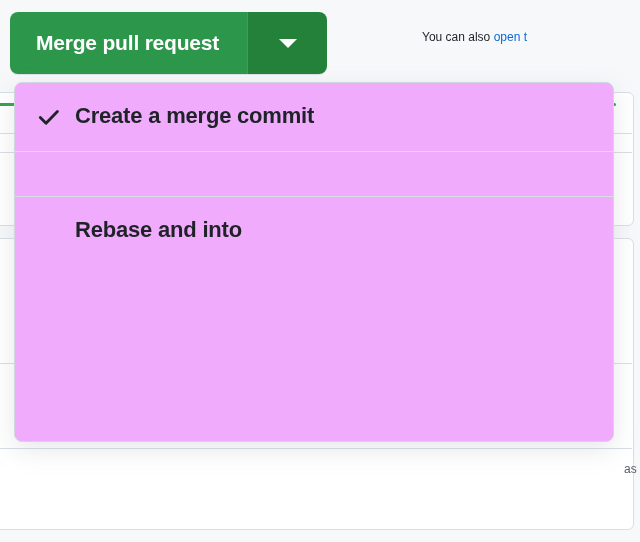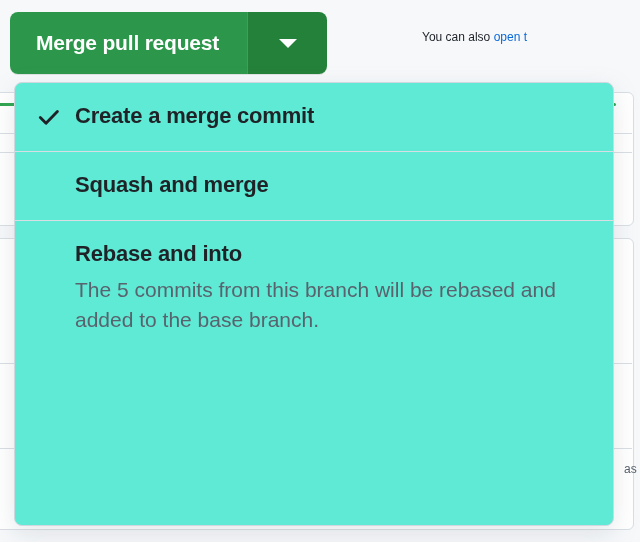--- a/index.html
+++ b/index.html
@@ -107,22 +107,22 @@
     text-decoration: none;
     cursor: pointer;
   }
 
   
   #merge-method-menu {
     position: absolute;
     left: 14px;
     top: 82px;
     width: 600px;
-    height: 444px;
-    background: #5eead4;
+    height: 360px;
+    background: #f0abfc;
     border: 1px solid #d0d7de;
     border-radius: 8px;
     box-shadow: 0 8px 24px rgba(140,149,159,0.22);
     overflow: hidden;
     z-index: 10;
     box-sizing: border-box;
   }
   .menu-item {
     position: relative;
     padding: 20px 22px 22px 22px;
@@ -197,25 +197,23 @@
           <path fill="none" stroke="#1f2328" stroke-width="1.9" stroke-linecap="round" stroke-linejoin="round" d="M2.2 8.4 L6.0 12.1 L13.6 4.3"></path>
         </svg>
       </span>
       <span class="menu-item-title">Create a merge commit</span>
     </div>
   </div>
 
   <div class="menu-item">
     <div class="menu-item-head">
       <span class="menu-check-slot"></span>
-      <span class="menu-item-title">Squash and merge</span>
     </div>
   </div>
 
   <div class="menu-item">
     <div class="menu-item-head">
       <span class="menu-check-slot"></span>
       <span class="menu-item-title">Rebase and into</span>
     </div>
-    <div class="menu-item-desc">The 5 commits from this branch will be rebased and added to the base branch.</div>
   </div>
 
 </div>
 
 </body></html>

